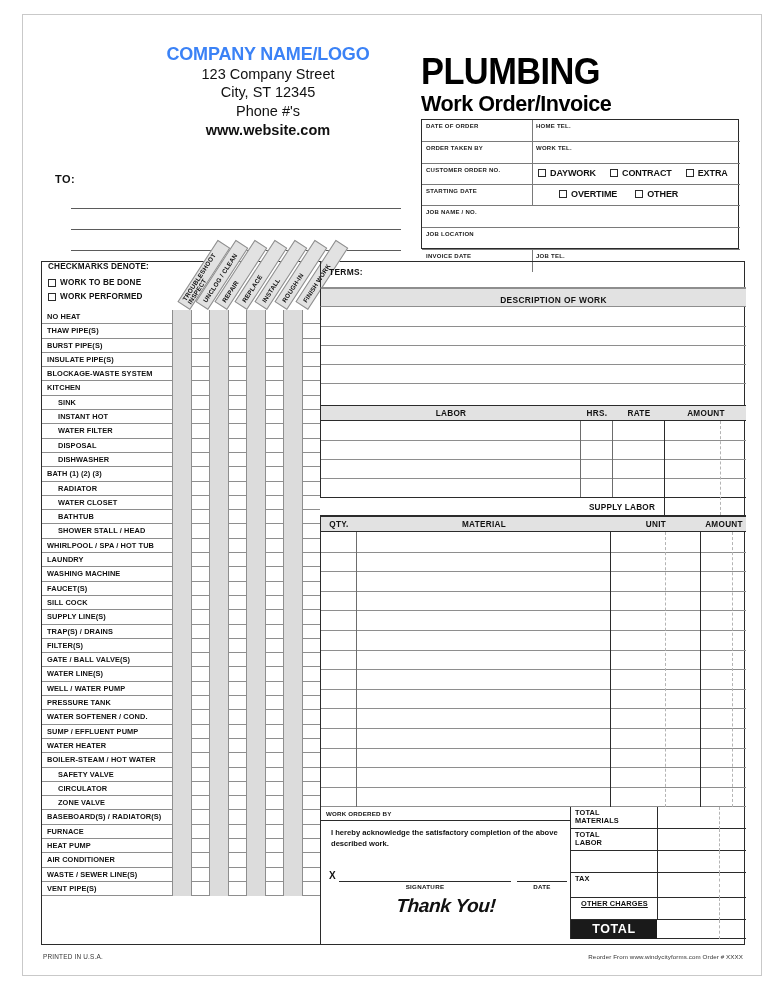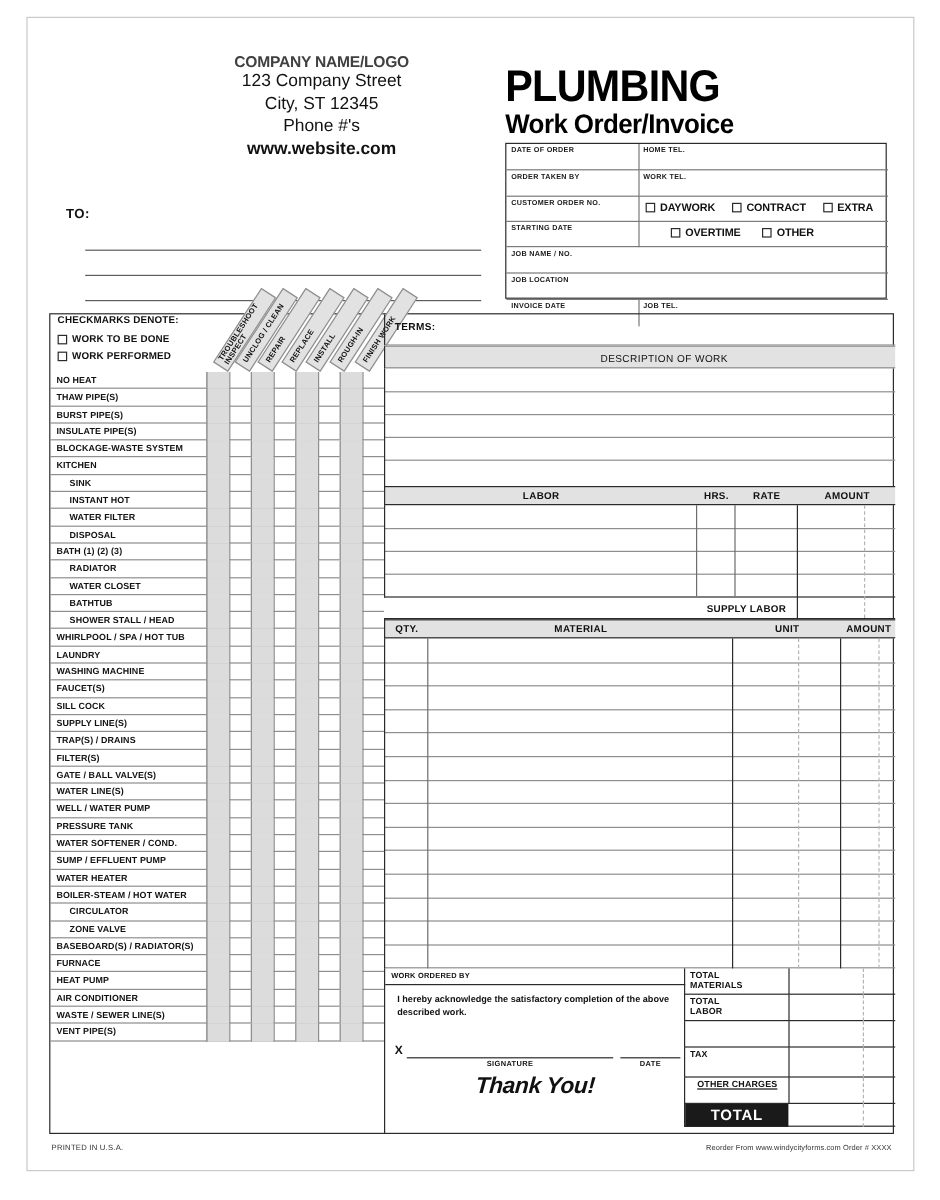--- a/index.html
+++ b/index.html
@@ -25,22 +25,22 @@
   }
 
   
   #top { position: absolute; left: 0; top: 0; width: 740px; height: 244px; }
 
   #company {
     position: absolute; left: 100px; top: 29px; width: 290px;
     text-align: center;
   }
   #company .cname {
-    font-size: 13px; font-weight: bold; letter-spacing: -0.2px;
-    color: #404040; line-height: 1.16;
+    font-size: 18px; font-weight: bold; letter-spacing: -0.2px;
+    color: #3b82f6; line-height: 1.16;
   }
   #company .cline {
     font-size: 14.5px; color: #111; line-height: 1.28;
   }
   #company .cweb { font-size: 14.5px; font-weight: bold; color: #111; line-height: 1.3; }
 
   #to-label {
     position: absolute; left: 32px; top: 158px;
     font-size: 11px; font-weight: bold; letter-spacing: 0.4px; color: #111;
   }
@@ -170,21 +170,21 @@
   }
   #desc-head {
     position: absolute; left: 0; top: 26px; width: 426px; height: 19px;
     background: #e2e2e2;
     border-left: 1px solid #2b2b2b;
     border-top: 1px solid #8e8e8e;
     border-bottom: 1px solid #8e8e8e;
     text-align: center;
   }
   #desc-head span {
-    font-size: 8.4px; font-weight: normal; color: #111; letter-spacing: 0.35px;
+    font-size: 8.4px; font-weight: bold; color: #111; letter-spacing: 0.35px;
     line-height: 19px;
     padding-left: 40px;
   }
   .rline {
     position: absolute; left: 0; width: 426px;
     border-bottom: 1px solid #8e8e8e;
     border-left: 1px solid #2b2b2b;
   }
   .rline.thick { border-bottom: 1px solid #2b2b2b; }
 
@@ -492,20 +492,32 @@
             <div class="ccell sh" style="left: 130px; width: 18.5px;"></div>
             <div class="ccell" style="left: 148.5px; width: 18.5px;"></div>
             <div class="ccell sh" style="left: 167px; width: 18.5px;"></div>
             <div class="ccell" style="left: 185.5px; width: 18.5px;"></div>
             <div class="ccell sh" style="left: 204px; width: 18.5px;"></div>
             <div class="ccell" style="left: 222.5px; width: 18.5px;"></div>
             <div class="ccell sh" style="left: 241px; width: 18.5px;"></div>
             <div class="ccell" style="left: 259.5px; width: 18.5px;"></div>
           </div>
           <div class="crow">
+            <div class="lab ind">DISHWASHER</div>
+            <div class="ccell" style="left: 130px; width: 0px; border-left-color: rgb(43, 43, 43);"></div>
+            <div class="ccell sh" style="left: 130px; width: 18.5px;"></div>
+            <div class="ccell" style="left: 148.5px; width: 18.5px;"></div>
+            <div class="ccell sh" style="left: 167px; width: 18.5px;"></div>
+            <div class="ccell" style="left: 185.5px; width: 18.5px;"></div>
+            <div class="ccell sh" style="left: 204px; width: 18.5px;"></div>
+            <div class="ccell" style="left: 222.5px; width: 18.5px;"></div>
+            <div class="ccell sh" style="left: 241px; width: 18.5px;"></div>
+            <div class="ccell" style="left: 259.5px; width: 18.5px;"></div>
+          </div>
+          <div class="crow">
             <div class="lab">BATH (1)  (2)  (3)</div>
             <div class="ccell" style="left: 130px; width: 0px; border-left-color: rgb(43, 43, 43);"></div>
             <div class="ccell sh" style="left: 130px; width: 18.5px;"></div>
             <div class="ccell" style="left: 148.5px; width: 18.5px;"></div>
             <div class="ccell sh" style="left: 167px; width: 18.5px;"></div>
             <div class="ccell" style="left: 185.5px; width: 18.5px;"></div>
             <div class="ccell sh" style="left: 204px; width: 18.5px;"></div>
             <div class="ccell" style="left: 222.5px; width: 18.5px;"></div>
             <div class="ccell sh" style="left: 241px; width: 18.5px;"></div>
             <div class="ccell" style="left: 259.5px; width: 18.5px;"></div>
@@ -733,20 +745,32 @@
             <div class="ccell" style="left: 148.5px; width: 18.5px;"></div>
             <div class="ccell sh" style="left: 167px; width: 18.5px;"></div>
             <div class="ccell" style="left: 185.5px; width: 18.5px;"></div>
             <div class="ccell sh" style="left: 204px; width: 18.5px;"></div>
             <div class="ccell" style="left: 222.5px; width: 18.5px;"></div>
             <div class="ccell sh" style="left: 241px; width: 18.5px;"></div>
             <div class="ccell" style="left: 259.5px; width: 18.5px;"></div>
           </div>
           <div class="crow">
             <div class="lab">BOILER-STEAM / HOT WATER</div>
+            <div class="ccell" style="left: 130px; width: 0px; border-left-color: rgb(43, 43, 43);"></div>
+            <div class="ccell sh" style="left: 130px; width: 18.5px;"></div>
+            <div class="ccell" style="left: 148.5px; width: 18.5px;"></div>
+            <div class="ccell sh" style="left: 167px; width: 18.5px;"></div>
+            <div class="ccell" style="left: 185.5px; width: 18.5px;"></div>
+            <div class="ccell sh" style="left: 204px; width: 18.5px;"></div>
+            <div class="ccell" style="left: 222.5px; width: 18.5px;"></div>
+            <div class="ccell sh" style="left: 241px; width: 18.5px;"></div>
+            <div class="ccell" style="left: 259.5px; width: 18.5px;"></div>
+          </div>
+          <div class="crow">
+            <div class="lab ind">SAFETY VALVE</div>
             <div class="ccell" style="left: 130px; width: 0px; border-left-color: rgb(43, 43, 43);"></div>
             <div class="ccell sh" style="left: 130px; width: 18.5px;"></div>
             <div class="ccell" style="left: 148.5px; width: 18.5px;"></div>
             <div class="ccell sh" style="left: 167px; width: 18.5px;"></div>
             <div class="ccell" style="left: 185.5px; width: 18.5px;"></div>
             <div class="ccell sh" style="left: 204px; width: 18.5px;"></div>
             <div class="ccell" style="left: 222.5px; width: 18.5px;"></div>
             <div class="ccell sh" style="left: 241px; width: 18.5px;"></div>
             <div class="ccell" style="left: 259.5px; width: 18.5px;"></div>
           </div>

